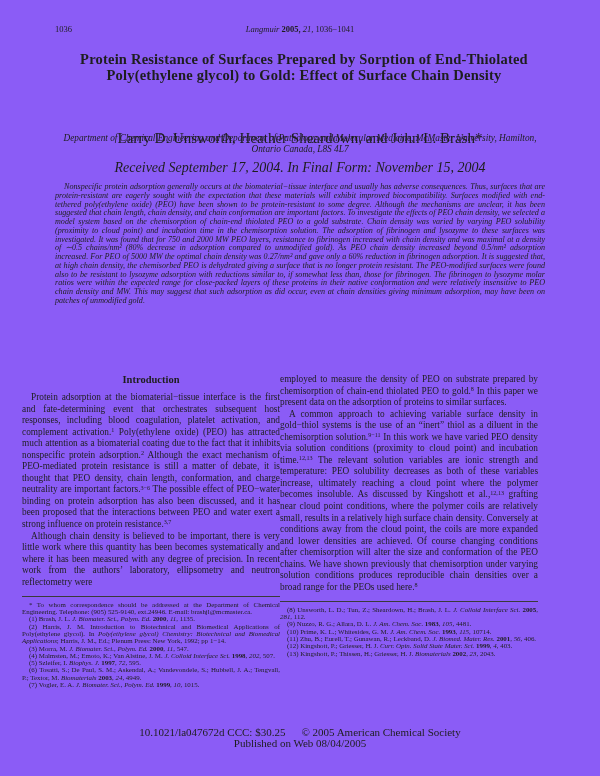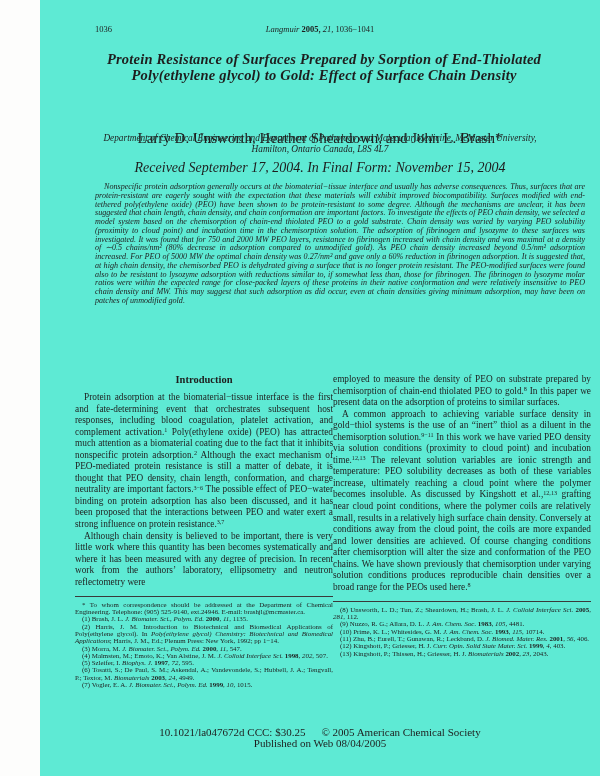--- a/index.html
+++ b/index.html
@@ -4,36 +4,36 @@
 <style>
   * { margin:0; padding:0; box-sizing:border-box; }
   html,body { width:600px; height:776px; }
   body {
     background:#fdfdfc;
     color:#1e1e1e;
     font-family:"Liberation Serif", serif;
     position:relative;
     overflow:hidden;
   }
-  .page { position:absolute; inset:0; background:#5eead4;margin-left:40px; }
+  .page { position:absolute; inset:0; background:#8b5cf6; }
 
   .running-head { position:absolute; top:24px; left:0; right:0; height:12px; font-size:8.5px; }
   .running-head .pagenum { position:absolute; left:55px; top:0; }
   .running-head .citation { position:absolute; left:0; right:0; top:0; text-align:center; }
 
-  .title-block { position:absolute; top:52px; left:50px; right:42px; text-align:center;font-style:italic; }
+  .title-block { position:absolute; top:52px; left:50px; right:42px; text-align:center; }
   .article-title { font-size:14.5px; font-weight:bold; line-height:15.6px; letter-spacing:0.2px; }
 
   .authors { position:absolute; top:130px; left:40px; right:40px; text-align:center; font-size:15px; }
   .affiliation { position:absolute; top:133px; left:60px; right:60px; text-align:center; font-style:italic; font-size:9.3px; line-height:11px; }
   .received { position:absolute; top:160px; left:40px; right:40px; text-align:center; font-style:italic; font-size:14px; }
 
   .abstract { position:absolute; top:183px; left:55px; width:490px; font-size:8.1px; line-height:8.75px; text-align:justify; text-indent:9px;font-style:italic; }
 
-  .columns { position:absolute; top:374px; left:35px; width:530px; display:flex; gap:0; }
+  .columns { position:absolute; top:374px; left:22px; width:530px; display:flex; gap:0; }
   .col { width:258px; }
   .intro-heading { text-align:center; font-size:10.5px; font-weight:bold; margin-bottom:7px; }
   .body-par { font-size:9.3px; line-height:11.55px; text-align:justify; text-indent:9px; }
   .body-par.no-indent { text-indent:0; }
 
   .footnotes { margin-top:8px; border-top:1px solid #3a3a3a; padding-top:3.5px; }
   .fn { font-size:6.9px; line-height:7.3px; text-align:justify; text-indent:7px; }
 
   sup { font-size:66%; line-height:0; vertical-align:baseline; position:relative; top:-0.45em; }
 

